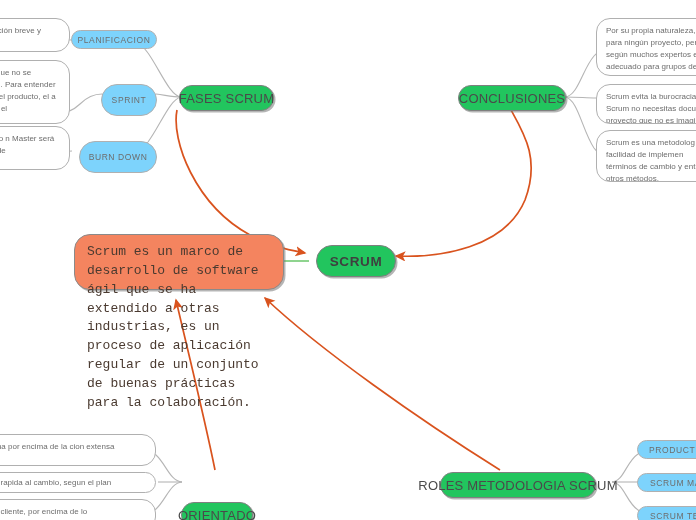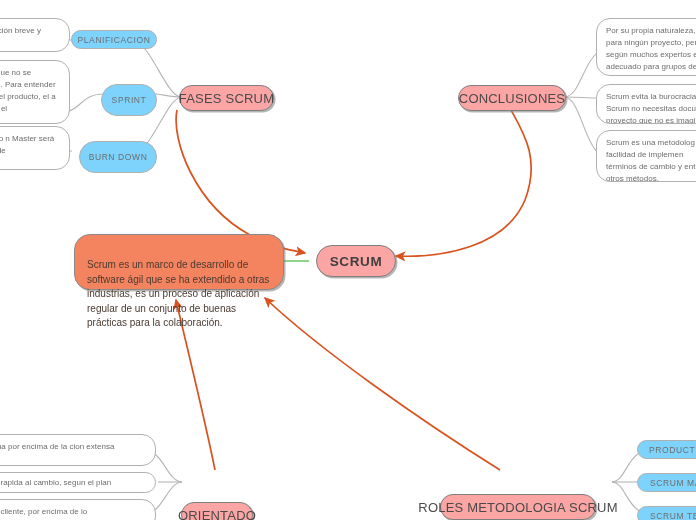--- a/index.html
+++ b/index.html
@@ -33,21 +33,21 @@
     box-sizing: border-box;
     display: flex;
     align-items: center;
     justify-content: center;
     text-align: center;
     z-index: 5;
   }
 
   
   .pill {
-    background: #fca5a5;
+    background: #22c55e;
     border: 1.6px solid #7f7f7f;
     border-radius: 999px;
     color: #4a4a4a;
     box-shadow: 1.5px 1.5px 0 rgba(120,120,120,0.55);
     padding: 12px 12px;
     font-size: 13px;
     letter-spacing: 0.2px;
     white-space: nowrap;
   }
   .pill.central {
@@ -57,25 +57,25 @@
     color: #3f3f3f;
   }
 
   
   .desc-orange {
     background: #f4845f;
     border: 1.6px solid #8a8a8a;
     border-radius: 16px;
     box-shadow: 1.5px 1.5px 0 rgba(120,120,120,0.55);
     color: #4a3a30;
-    font-family: Liberation Sans, sans-serif;
-    font-size: 10px;
+    font-family: Liberation Mono, monospace;
+    font-size: 13px;
     line-height: 1.45;
     text-align: left;
-    padding: 23px 12px;
+    padding: 8px 12px;
     align-items: flex-start;
     justify-content: flex-start;
   }
   .desc-orange .inner { display: block; }
 
   
   .capsule {
     background: #7dd3fc;
     border: 1.1px solid #b0b0b0;
     border-radius: 999px;
@@ -210,21 +210,21 @@
   <div class="node note clipped-left" style="left:-50px; top:434px; width:206px; height:32px;">
     <span class="inner">que funciona por encima de la cion extensa</span>
   </div>
   <div class="node note clipped-left vcenter" style="left:-50px; top:472px; width:206px; height:21px;">
     <span class="inner">Respuesta rapida al cambio, segun el plan</span>
   </div>
   <div class="node note clipped-left" style="left:-50px; top:499px; width:206px; height:32px;">
     <span class="inner">cion con el cliente, por encima de  lo</span>
   </div>
 
-  <div class="node pill" style="left:440px; top:494px; width:156px; height:24px;">
+  <div class="node pill" style="left:440px; top:472px; width:156px; height:24px;">
     <span>ROLES METODOLOGIA SCRUM</span>
   </div>
 
   <div class="node capsule clipped-right" style="left:637px; top:440px; width:89px; height:19px;">
     <span>PRODUCT OW</span>
   </div>
   <div class="node capsule clipped-right" style="left:637px; top:473px; width:89px; height:19px;">
     <span>SCRUM MAST</span>
   </div>
   <div class="node capsule clipped-right" style="left:637px; top:506px; width:89px; height:19px;">

